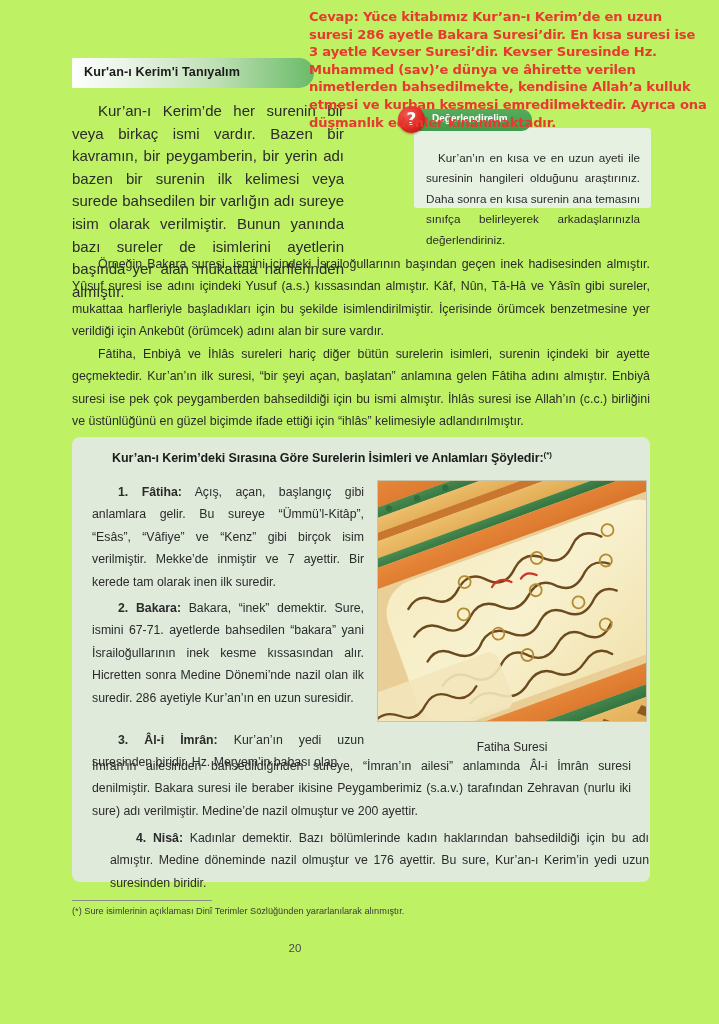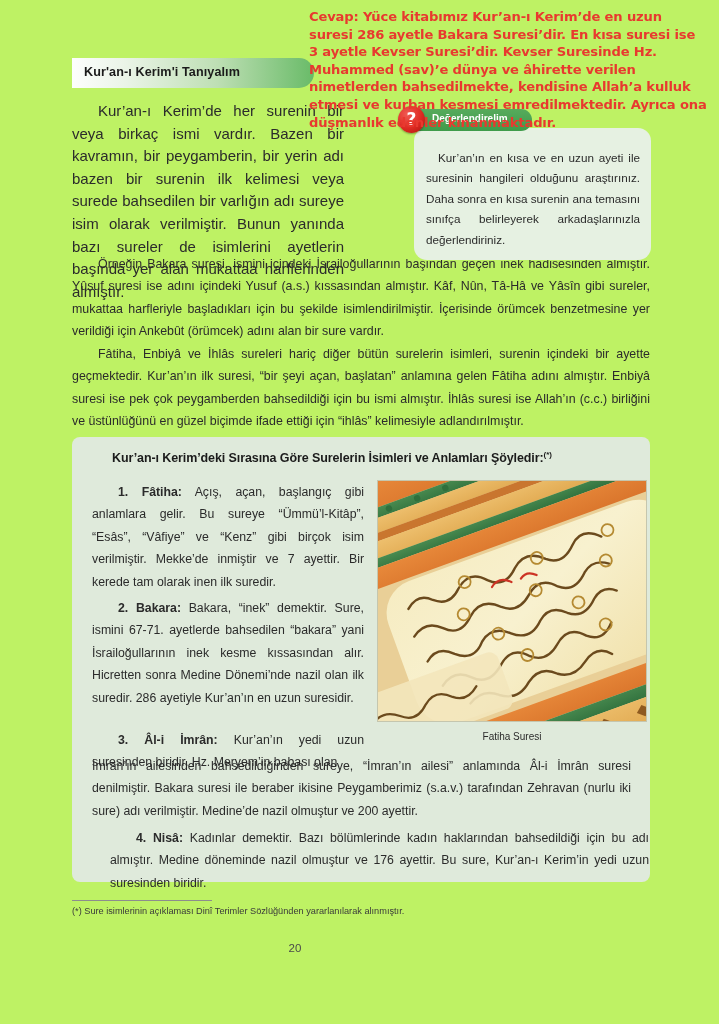--- a/index.html
+++ b/index.html
@@ -91,23 +91,23 @@
 
   #para-ornegin { top: 253px; }
   #para-fatiha  { top: 343px; }
 
   
   .eval-box {
     position: absolute;
     left: 414px;
     top: 128px;
     width: 237px;
-    height: 132px;
+    height: 80px;
     background: #e6f1e2;
-    border-radius: 13px;
+    border-radius: 3px;
     z-index: 10;
   }
   .eval-text {
     position: absolute;
     left: 12px;
     top: 20px;
     width: 214px;
     font-size: 11.7px;
     line-height: 20.4px;
     text-align: justify;
@@ -222,23 +222,23 @@
     background: #e8c98a;
     box-shadow: 0 0 0 1px rgba(120,90,40,0.25);
   }
   .quran-img .layer {
     position: absolute;
     inset: 0;
   }
   .quran-caption {
     width: 268px;
     text-align: center;
-    font-size: 10px;
-    color: #2b2b2b;
-    padding-top: 10px;
+    font-size: 12px;
+    color: #2b2b2b;
+    padding-top: 19px;
   }
 
   
   .footnote-rule {
     position: absolute;
     left: 72px;
     top: 900px;
     width: 140px;
     height: 1px;
     background: #8d8d8d;

